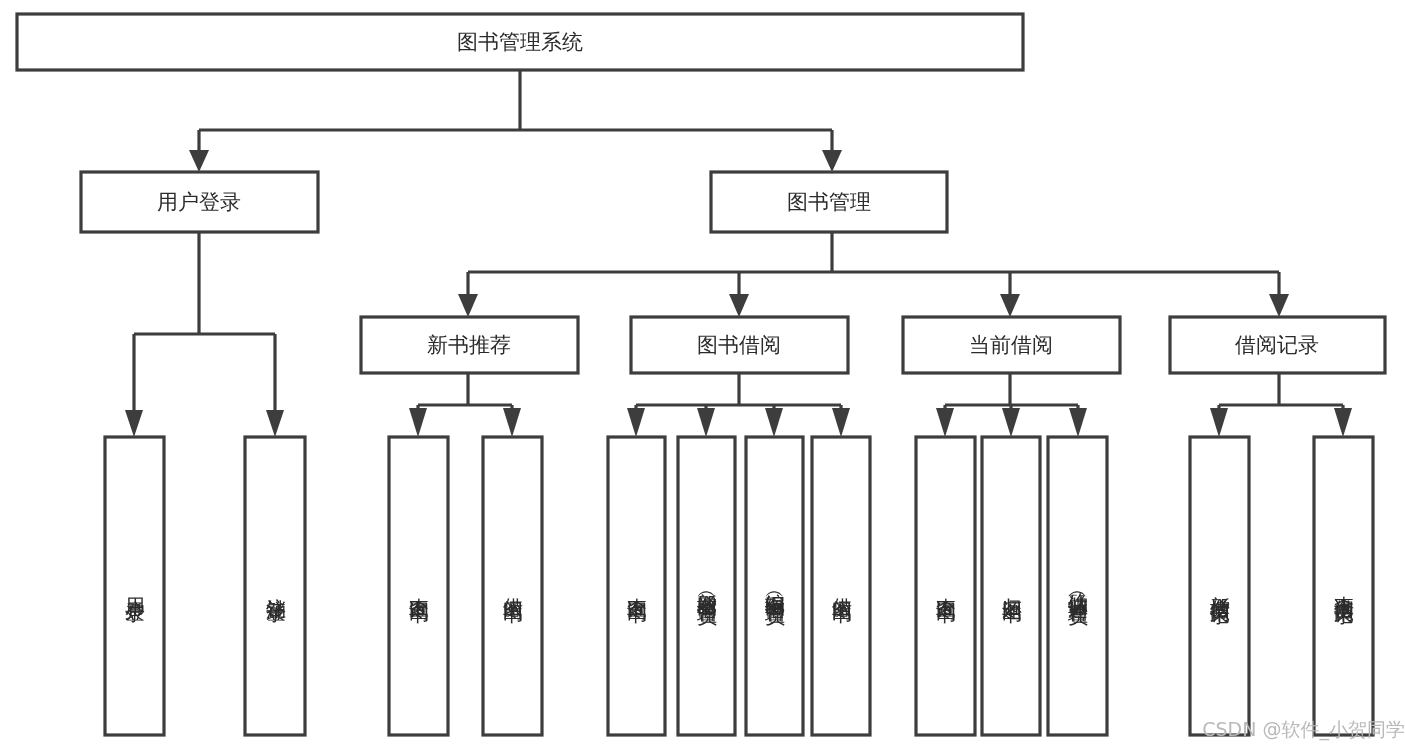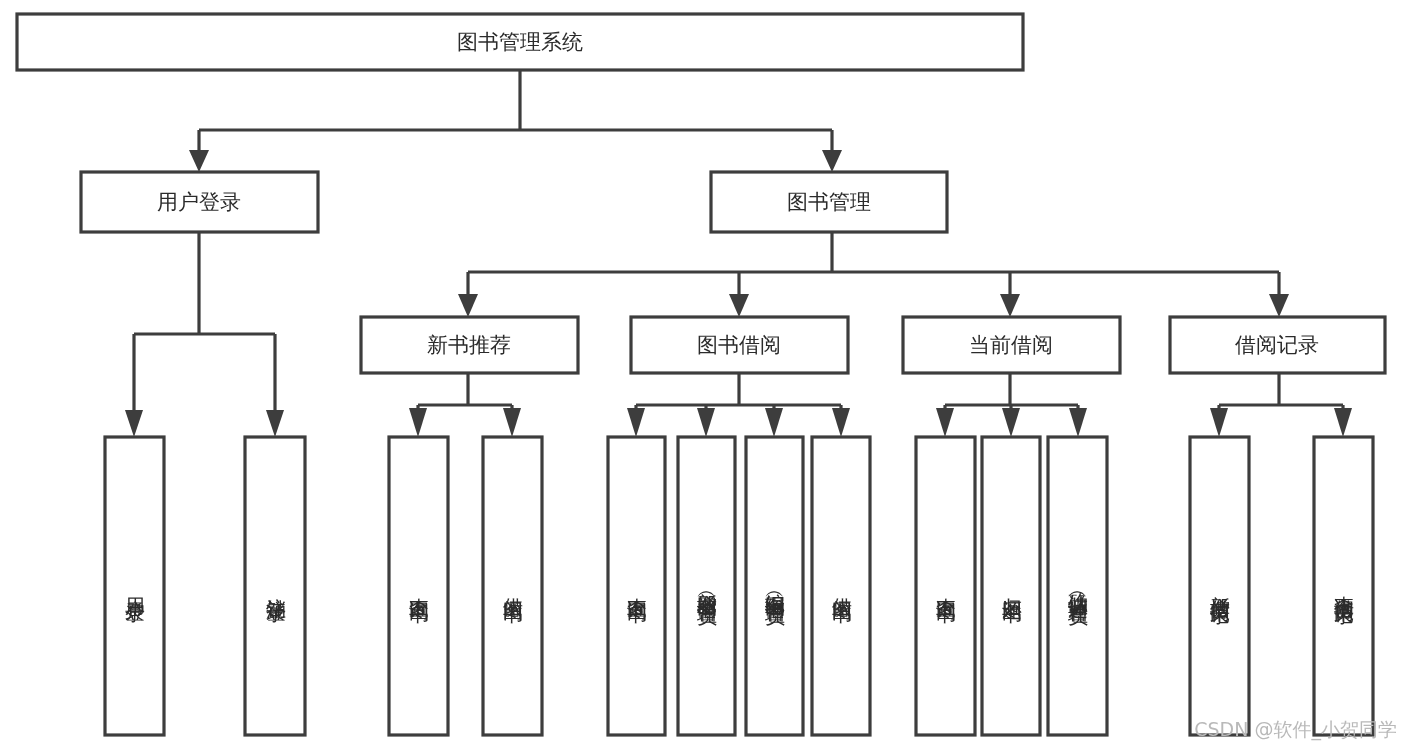--- a/index.html
+++ b/index.html
@@ -54,21 +54,21 @@
     stroke-width: 3.2;
     fill: none;
     stroke-linecap: butt;
   }
   .arrow-head {
     fill: #3d3d3d;
     stroke: none;
   }
   .watermark {
     position: absolute;
-    right: 8px;
+    right: 0;
     bottom: 4px;
     font-family: "DejaVu Sans", "Liberation Sans", sans-serif;
     font-size: 19px;
     color: #b9b9b9;
     white-space: nowrap;
     pointer-events: none;
   }
 </style>
 </head>
 <body>

